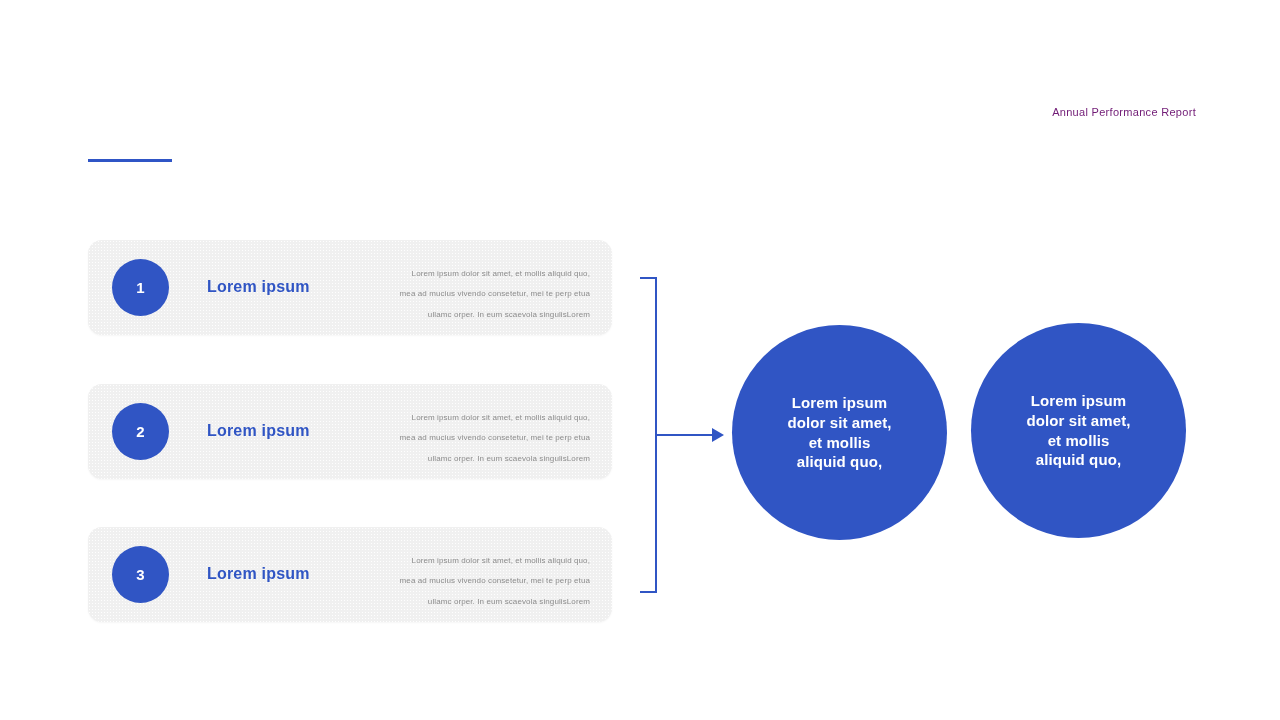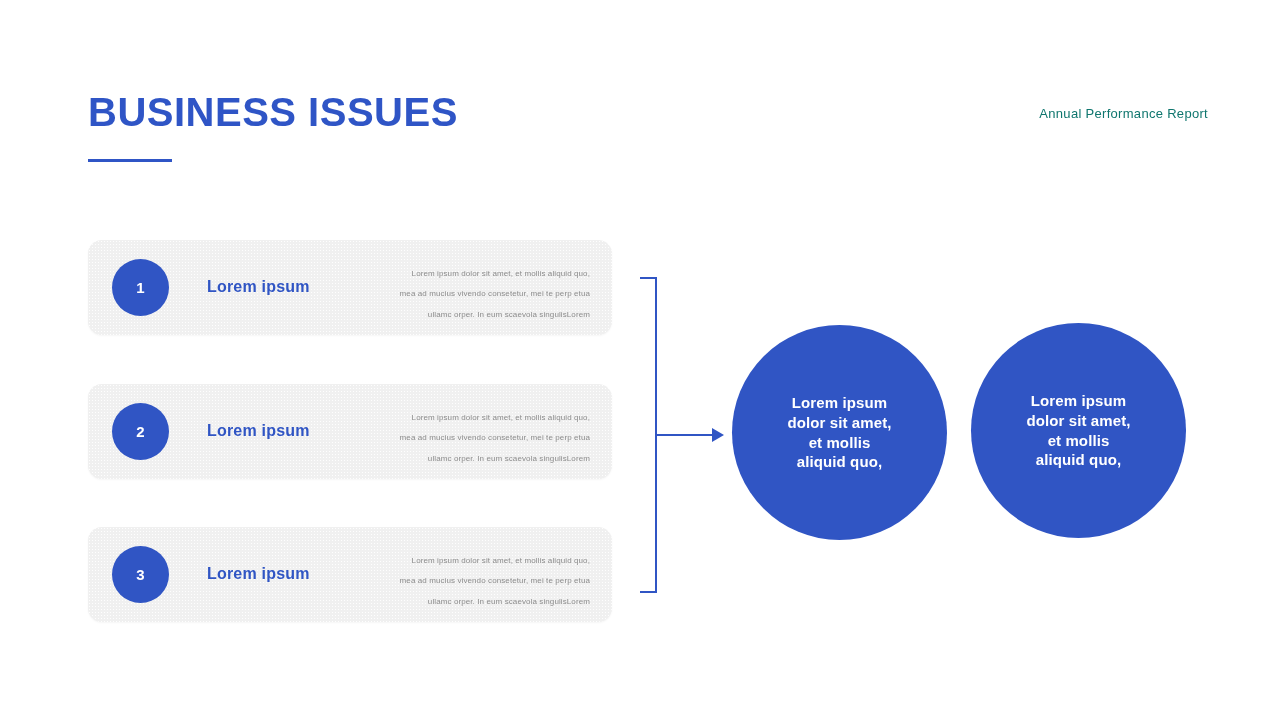--- a/index.html
+++ b/index.html
@@ -38,24 +38,24 @@
   .title-underline {
     position: absolute;
     left: 88px;
     top: 159px;
     width: 84px;
     height: 3px;
     background: #2f55c6;
   }
   .header-note {
     position: absolute;
-    right: 72px;
+    right: 84px;
     top: 106px;
-    font-size: 13px;
-    color: #0f766e;
+    font-size: 11px;
+    color: #701a75;
     letter-spacing: 0.3px;
     white-space: nowrap;
   }
 
   
   .card {
     position: absolute;
     left: 88px;
     width: 524px;
     height: 95px;
@@ -130,21 +130,20 @@
   }
   .circle-1 { left: 732px; top: 325px; width: 215px; height: 215px; }
   .circle-2 { left: 971px; top: 323px; width: 215px; height: 215px; }
   .circle-text span { display: block; }
 </style>
 </head>
 <body>
 
 <div class="slide">
 
-  <div class="page-title">BUSINESS ISSUES</div>
   <div class="title-underline"></div>
   <div class="header-note">Annual Performance Report</div>
 
   <div class="card card-1">
     <div class="badge">1</div>
     <div class="card-heading">Lorem ipsum</div>
     <div class="card-body">
       <span>Lorem ipsum dolor sit amet, et mollis aliquid quo,</span>
       <span>mea ad mucius vivendo consetetur, mei te perp etua</span>
       <span>ullamc orper. In eum scaevola singulisLorem</span>

